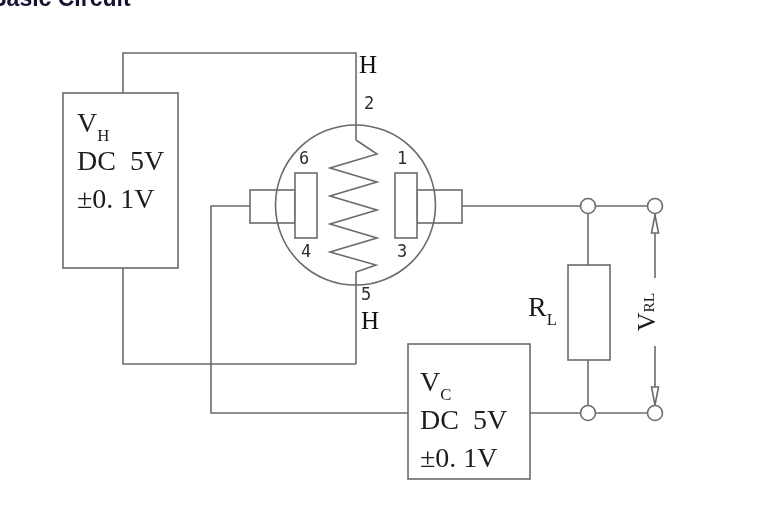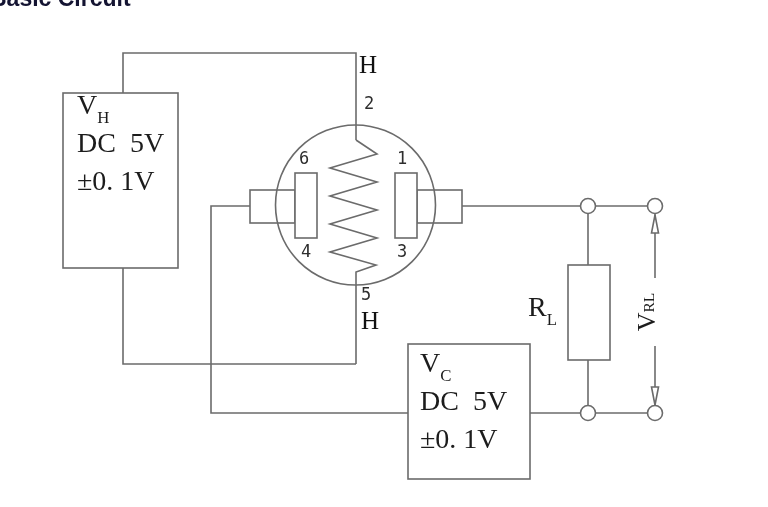--- a/index.html
+++ b/index.html
@@ -63,27 +63,27 @@
       <circle cx="588" cy="413" r="7.5" fill="#ffffff"></circle>
       <circle cx="655" cy="413" r="7.5" fill="#ffffff"></circle>
 
       <polygon points="655,215 651.5,233 658.5,233" fill="#ffffff"></polygon>
       <polygon points="655,405 651.5,387 658.5,387" fill="#ffffff"></polygon>
     </g>
   </svg>
 
   <div class="title">Basic Circuit</div>
 
-  <div class="boxtext" style="left:77px;top:86px;font-family:Liberation Serif, serif;">
+  <div class="boxtext" style="left:77px;top:104px;font-family:Liberation Serif, serif;">
     <div><span>V</span><sub>H</sub></div>
     <div>DC  5V</div>
     <div>±0. 1V</div>
   </div>
 
-  <div class="boxtext" style="left:420px;top:344px;">
+  <div class="boxtext" style="left:420px;top:363px;">
     <div><span>V</span><sub>C</sub></div>
     <div>DC  5V</div>
     <div>±0. 1V</div>
   </div>
 
   <div class="rl-label"><span>R</span><sub>L</sub></div>
 
   <div class="vrl-label">
       <span>V</span>
       <sub>RL</sub>

